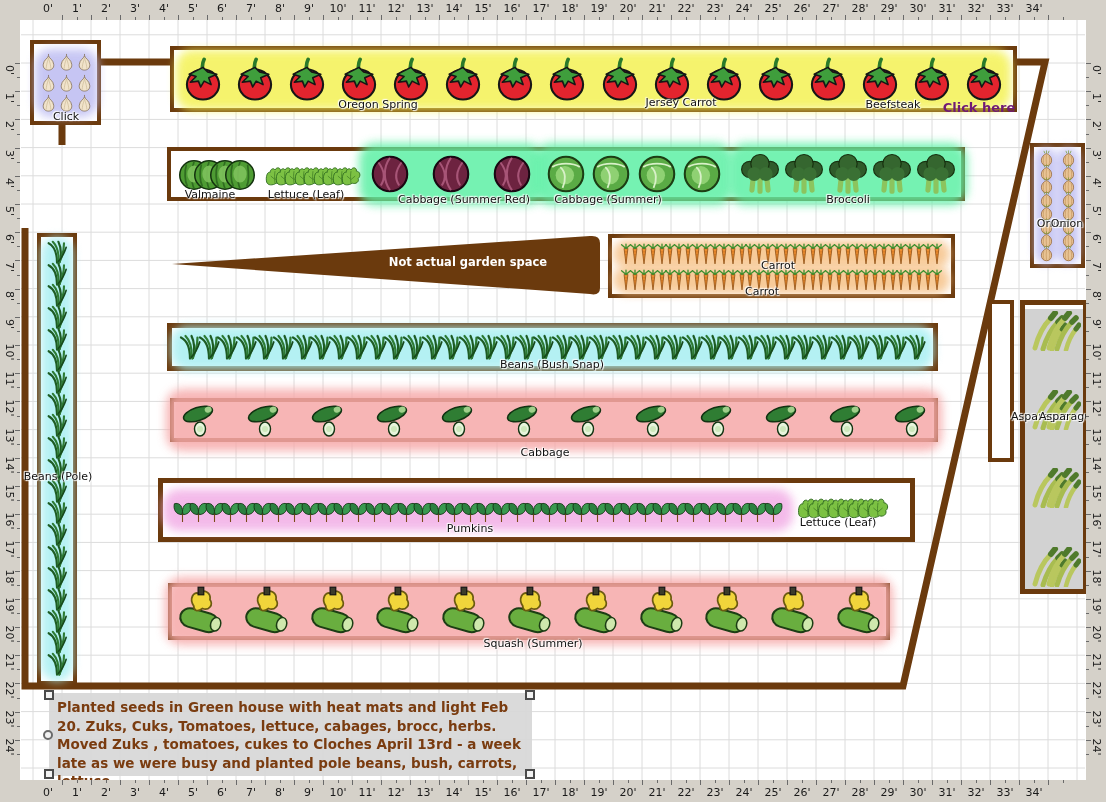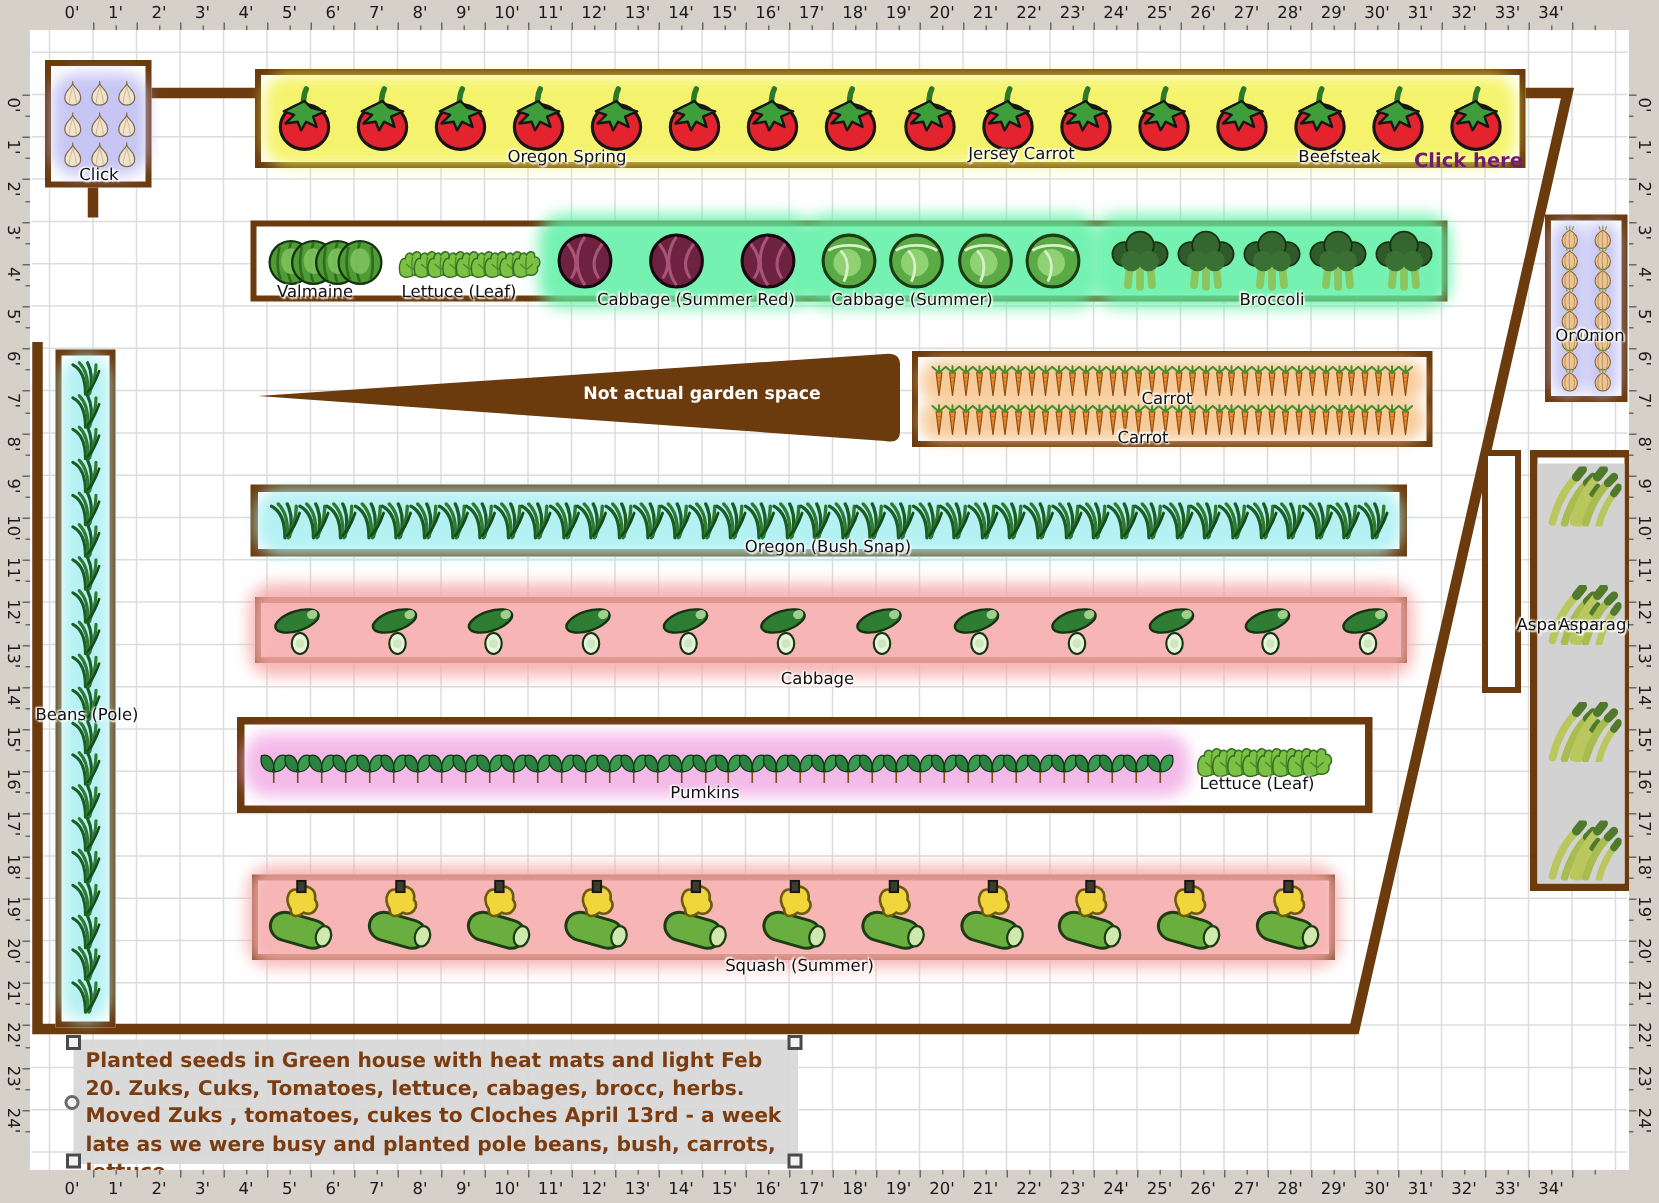--- a/index.html
+++ b/index.html
@@ -1478,21 +1478,21 @@
     <div class="bed-label" style="position: absolute; left: 958px; top: 100px; color: #701a75; text-shadow: none; font-weight: bold; font-size: 13px; margin-left: 21px;">Click here</div>
     <div class="bed-label" style="position: absolute; left: 210px; top: 188px;">Valmaine</div>
     <div class="bed-label" style="position: absolute; left: 306px; top: 188px;">Lettuce (Leaf)</div>
     <div class="bed-label" style="position: absolute; left: 448px; top: 193px; margin-left: 16px;">Cabbage (Summer Red)</div>
     <div class="bed-label" style="position: absolute; left: 608px; top: 193px;">Cabbage (Summer)</div>
     <div class="bed-label" style="position: absolute; left: 848px; top: 193px;">Broccoli</div>
     <div class="bed-label" style="position: absolute; left: 1053px; top: 217px;">Onion</div>
     <div class="bed-label" style="position: absolute; left: 1067px; top: 217px;">Onion</div>
     <div class="bed-label" style="position: absolute; left: 778px; top: 259px;">Carrot</div>
     <div class="bed-label" style="position: absolute; left: 762px; top: 285px;">Carrot</div>
-    <div class="bed-label" style="position: absolute; left: 552px; top: 358px;">Oregon (Bush Snap)</div>
+    <div class="bed-label" style="position: absolute; left: 552px; top: 358px;">Beans (Bush Snap)</div>
     <div class="bed-label" style="position: absolute; left: 545px; top: 446px;">Cabbage</div>
     <div class="bed-label" style="position: absolute; left: 58px; top: 470px;">Beans (Pole)</div>
     <div class="bed-label" style="position: absolute; left: 470px; top: 522px;">Pumkins</div>
     <div class="bed-label" style="position: absolute; left: 838px; top: 516px;">Lettuce (Leaf)</div>
     <div class="bed-label" style="position: absolute; left: 533px; top: 637px;">Squash (Summer)</div>
     <div class="bed-label" style="position: absolute; left: 1040px; top: 410px;">Asparagus</div>
     <div class="bed-label" style="position: absolute; left: 1068px; top: 410px;">Asparagus</div>
     <div class="handle" style="position: absolute; left: 44px; top: 690px;"></div>
     <div class="handle" style="position: absolute; left: 525px; top: 690px;"></div>
     <div class="handle" style="position: absolute; left: 44px; top: 769px;"></div>

